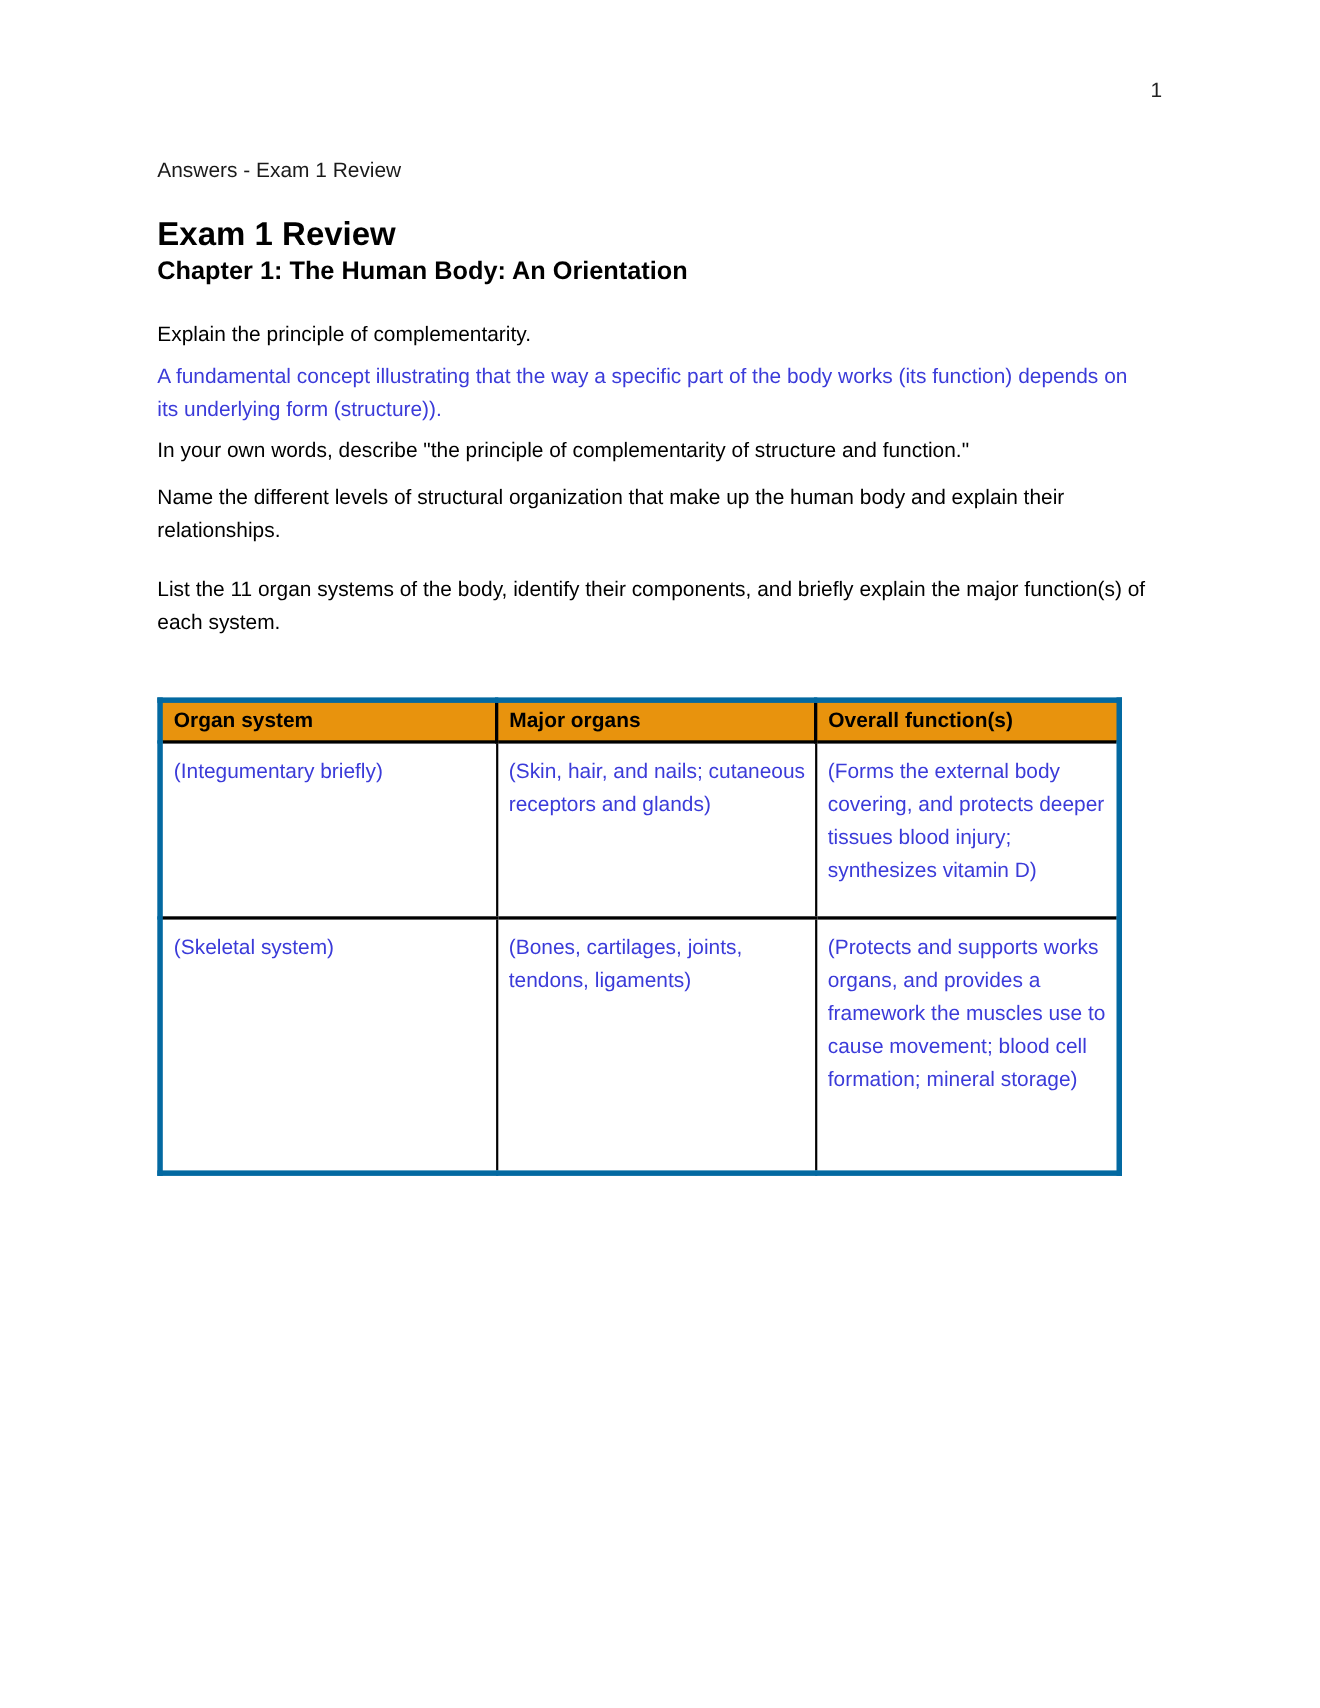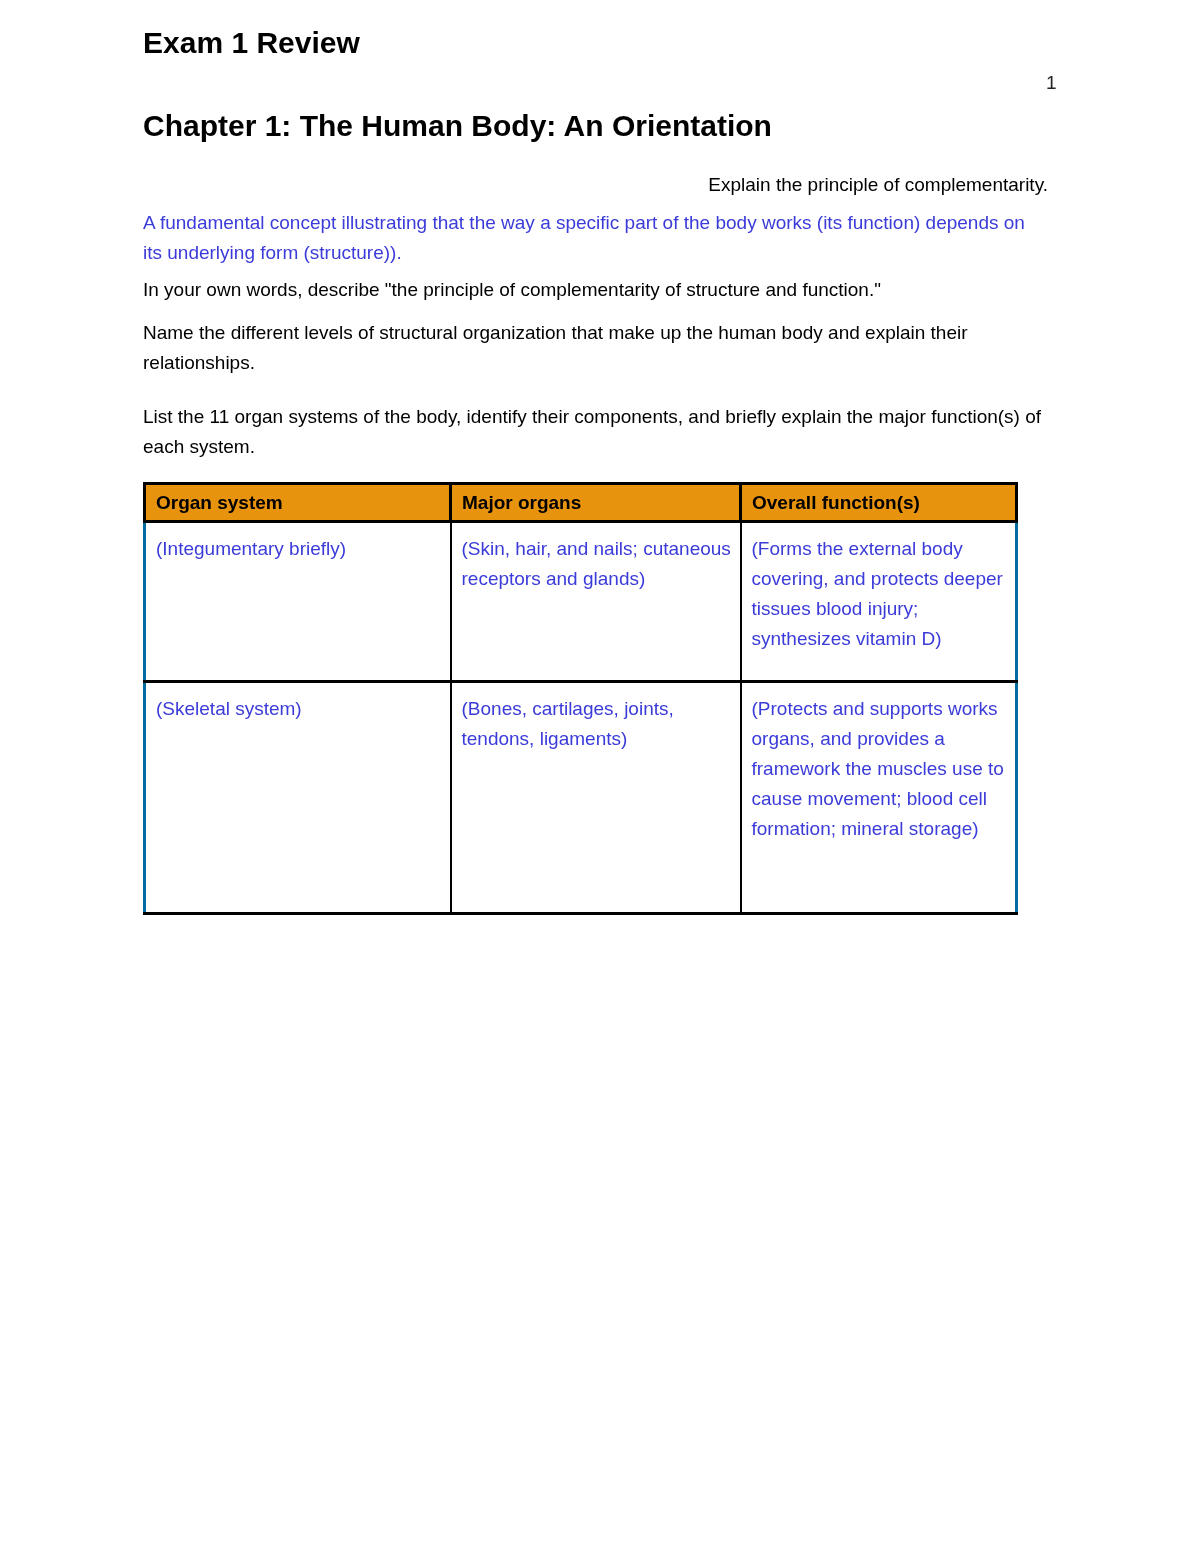--- a/index.html
+++ b/index.html
@@ -40,46 +40,45 @@
     max-width: 905px;
   }
   .doc-title {
     margin-top: 27px;
     font-size: 30px;
     line-height: 32px;
     font-weight: bold;
     max-width: 905px;
   }
   .chapter-heading {
-    margin-top: 51px;
-    font-size: 30px;
+    font-size: 23px;
     line-height: 32px;
     font-weight: bold;
     max-width: 905px;
   }
   p.body-text {
     font-size: 19px;
     line-height: 30px;
     max-width: 905px;
   }
   .mt-define   { margin-top: 25px; }
-  .mt-explain  { margin-top: 28px; text-align: right; }
+  .mt-explain  { margin-top: 28px; }
   .mt-ownwords { margin-top: 7px; }
   .mt-answer   { margin-top: 8px; }
   .mt-name     { margin-top: 13px; }
   .mt-list     { margin-top: 24px; }
   .answer-text { color: var(--answer-blue); }
   em { font-style: italic; }
 
   table.organ-table {
-    margin-top: 20px;
+    margin-top: 52px;
     border-collapse: collapse;
     table-layout: fixed;
     width: 872px;
-    border: 3px solid #0369a1;
+    border: 5px solid #0369a1;
   }
   table.organ-table th {
     border: 3px solid #000;
     background: var(--accent-orange);
     font-size: 19px;
     font-weight: bold;
     text-align: left;
     padding: 6px 8px 6px 10px;
     height: 38px;
     vertical-align: middle;
@@ -102,20 +101,21 @@
 </style>
 </head>
 <body>
 
 <div class="page">
 
   <div class="page-number">1</div>
 
   <div class="content">
 
+    <p class="doc-subtitle">Answers - Exam 1 Review</p>
 
     <h1 class="doc-title">Exam 1 Review</h1>
 
     <h2 class="chapter-heading">Chapter 1: The Human Body: An Orientation</h2>
 
 
     <p class="body-text mt-explain">Explain the principle of complementarity.</p>
 
     <p class="body-text answer-text mt-answer">A fundamental concept illustrating that the way a specific part of the body works (its function) depends on its underlying form (structure)).</p>
 

